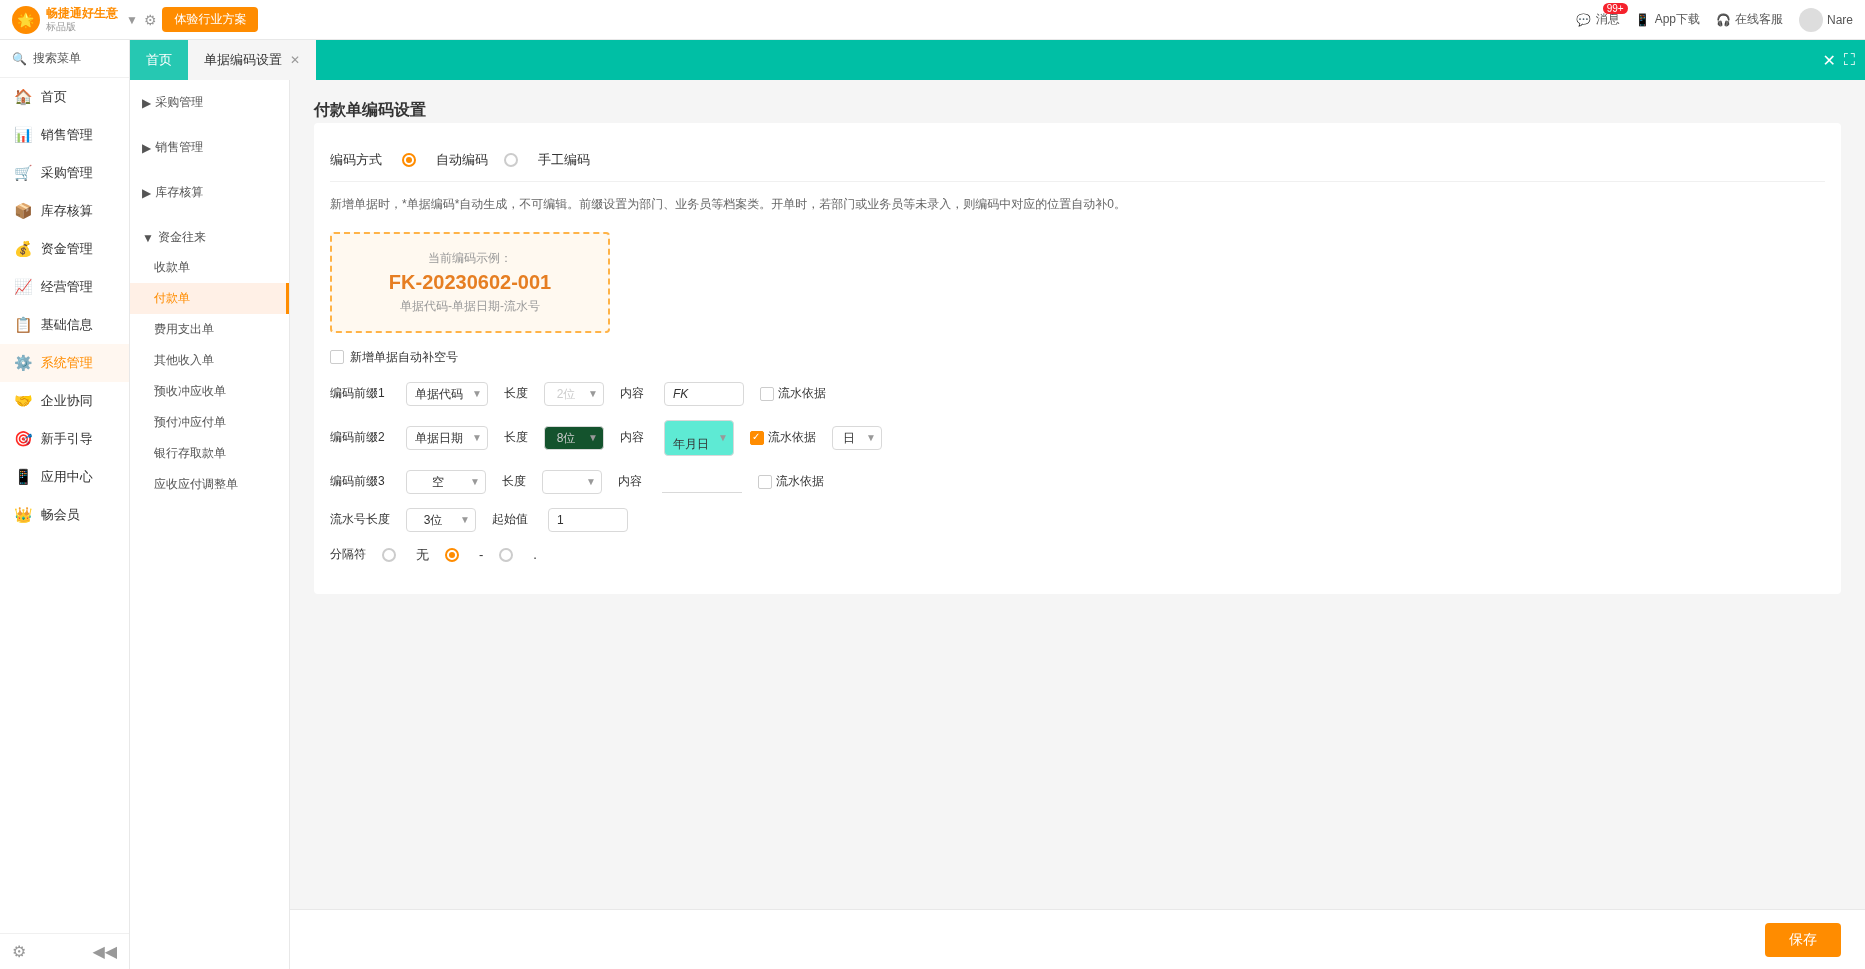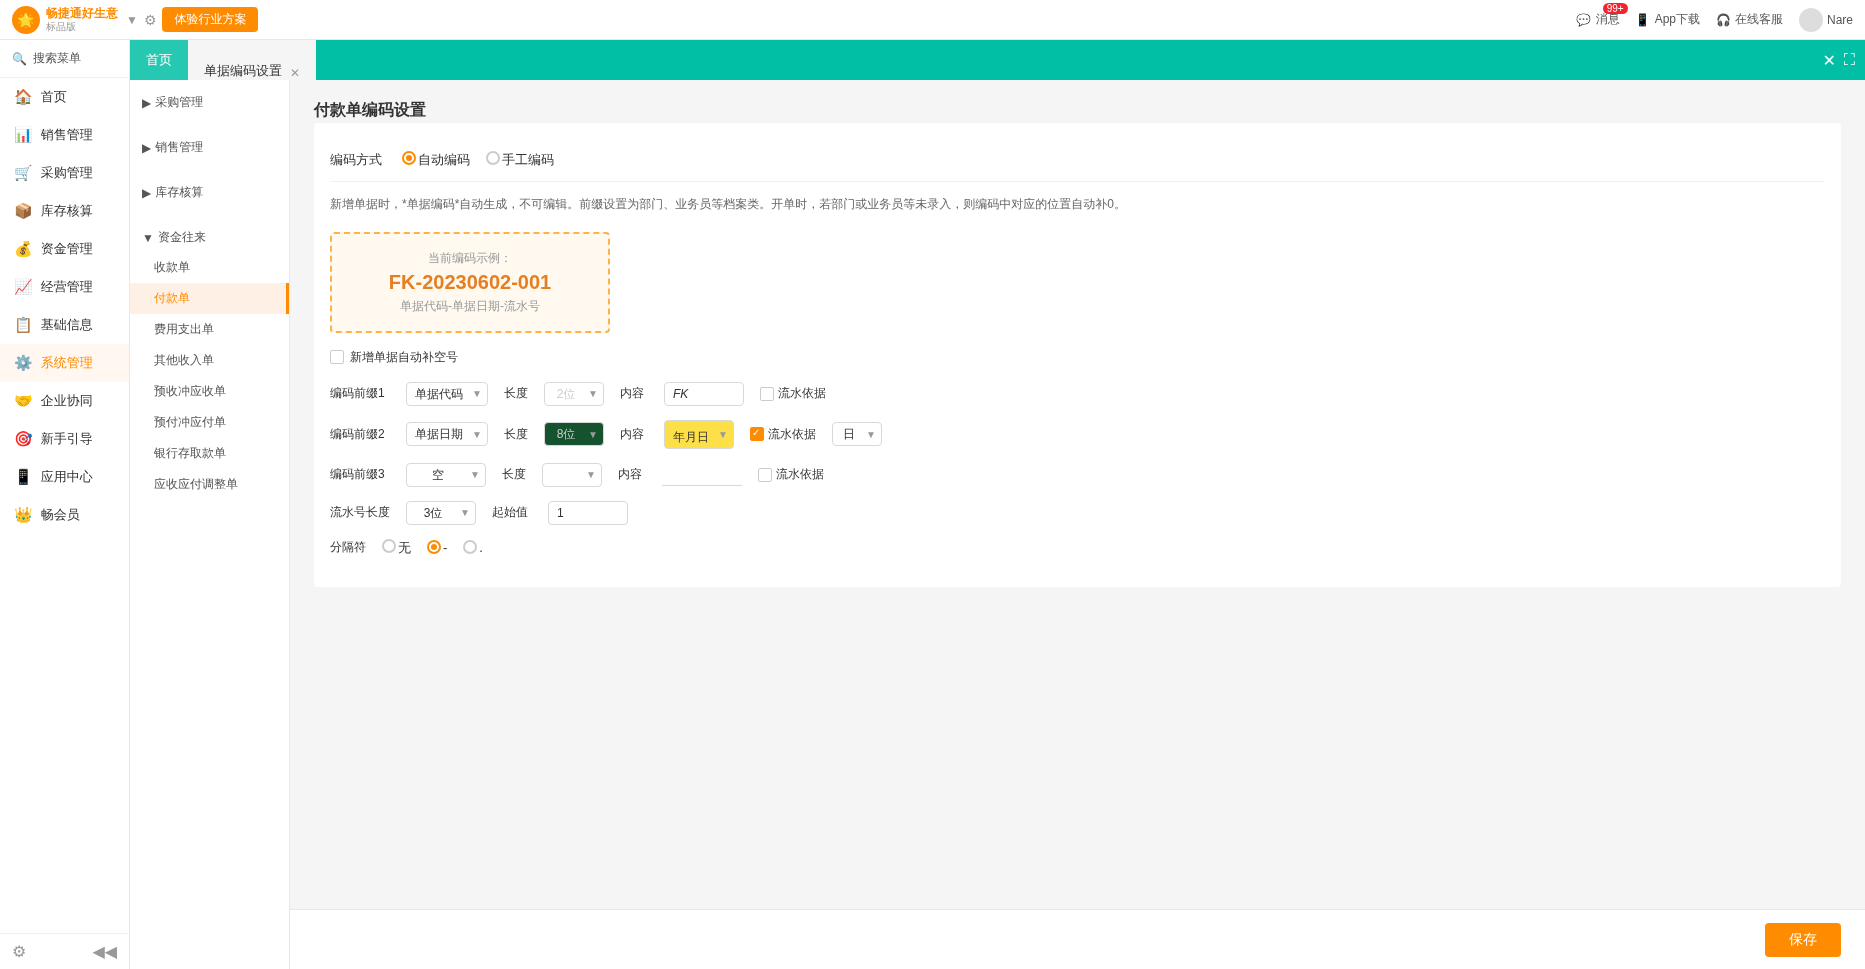--- a/index.html
+++ b/index.html
@@ -78,21 +78,21 @@
     }
     .tab-item {
       height: 100%;
       display: flex; align-items: center;
       padding: 0 16px;
       font-size: 13px;
       cursor: pointer;
       position: relative;
     }
     .tab-item.home { color: white; background: rgba(255,255,255,0.15); }
-    .tab-item.active-tab { background: #f5f5f5; color: #333; align-items: flex-end; }
+    .tab-item.active-tab { background: #f5f5f5; color: #333; }
     .tab-close { margin-left: 8px; font-size: 12px; color: #999; cursor: pointer; }
     .tabbar-spacer { flex: 1; }
     .tabbar-actions { display: flex; align-items: center; padding: 0 10px; gap: 8px; }
     .tabbar-action-icon { color: white; font-size: 16px; cursor: pointer; }
 
     
     .sub-layout { display: flex; flex: 1; overflow: hidden; }
 
     
     .second-sidebar {
@@ -118,21 +118,21 @@
     .second-sidebar-subitem.active { background: #fff0e6; color: #ff8c00; border-right: 3px solid #ff8c00; }
 
     
     .main-content { flex: 1; padding: 20px 24px; overflow-y: auto; background: #f5f5f5; }
     .page-title { font-size: 16px; font-weight: bold; color: #333; margin-bottom: 2px; }
 
     
     .section-card { background: white; padding: 16px; border-radius: 4px; }
     .encoding-method { display: flex; align-items: center; gap: 20px; padding: 12px 0; border-bottom: 1px solid #f0f0f0; margin-bottom: 12px; }
     .radio-group { display: flex; align-items: center; gap: 16px; }
-    .radio-item { display: flex; align-items: flex-start; gap: 2px; font-size: 13px; color: #333; cursor: pointer; }
+    .radio-item { display: flex; align-items: center; gap: 20px; font-size: 13px; color: #333; cursor: pointer; }
     .radio-circle { width: 14px; height: 14px; border-radius: 50%; border: 2px solid #ccc; display: inline-block; position: relative; }
     .radio-circle.checked { border-color: #ff8c00; }
     .radio-circle.checked::after { content: ''; position: absolute; width: 6px; height: 6px; background: #ff8c00; border-radius: 50%; top: 2px; left: 2px; }
 
     .hint-text { font-size: 12px; color: #666; line-height: 1.8; margin-bottom: 16px; }
 
     
     .preview-box {
       border: 2px dashed #ffb347;
       background: #fff9f0;
@@ -413,21 +413,21 @@
               </div>
               <span class="length-label">长度</span>
               <div class="form-select-wrapper">
                 <select class="no-outline" style="appearance:none;border:1px solid #d9d9d9;border-radius:4px;padding:4px 24px 4px 8px;font-size:12px;color:#ccc;background:#14532d;cursor:pointer;min-width:60px;">
                   <option>8位</option>
                 </select>
                 <span class="select-arrow">▼</span>
               </div>
               <span class="content-label">内容</span>
               <div class="form-select-wrapper">
-                <select class="no-outline" style="appearance:none;border:1px solid #d9d9d9;border-radius:4px;padding:9px 24px 4px 8px;font-size:12px;color:#333;background:#fde047;cursor:pointer;min-width:60px;">
+                <select class="no-outline" style="appearance:none;border:1px solid #d9d9d9;border-radius:4px;padding:16px 24px 4px 8px;font-size:12px;color:#333;background:#5eead4;cursor:pointer;min-width:60px;">
                   <option>年月日</option>
                 </select>
                 <span class="select-arrow">▼</span>
               </div>
               <label class="checkbox-labeled">
                 <span class="checkbox-checked"></span>
                 <span>流水依据</span>
               </label>
               <div class="form-select-wrapper">
                 <select class="no-outline" style="appearance:none;border:1px solid #d9d9d9;border-radius:4px;padding:4px 24px 4px 8px;font-size:12px;color:#333;background:white;cursor:pointer;min-width:50px;">

